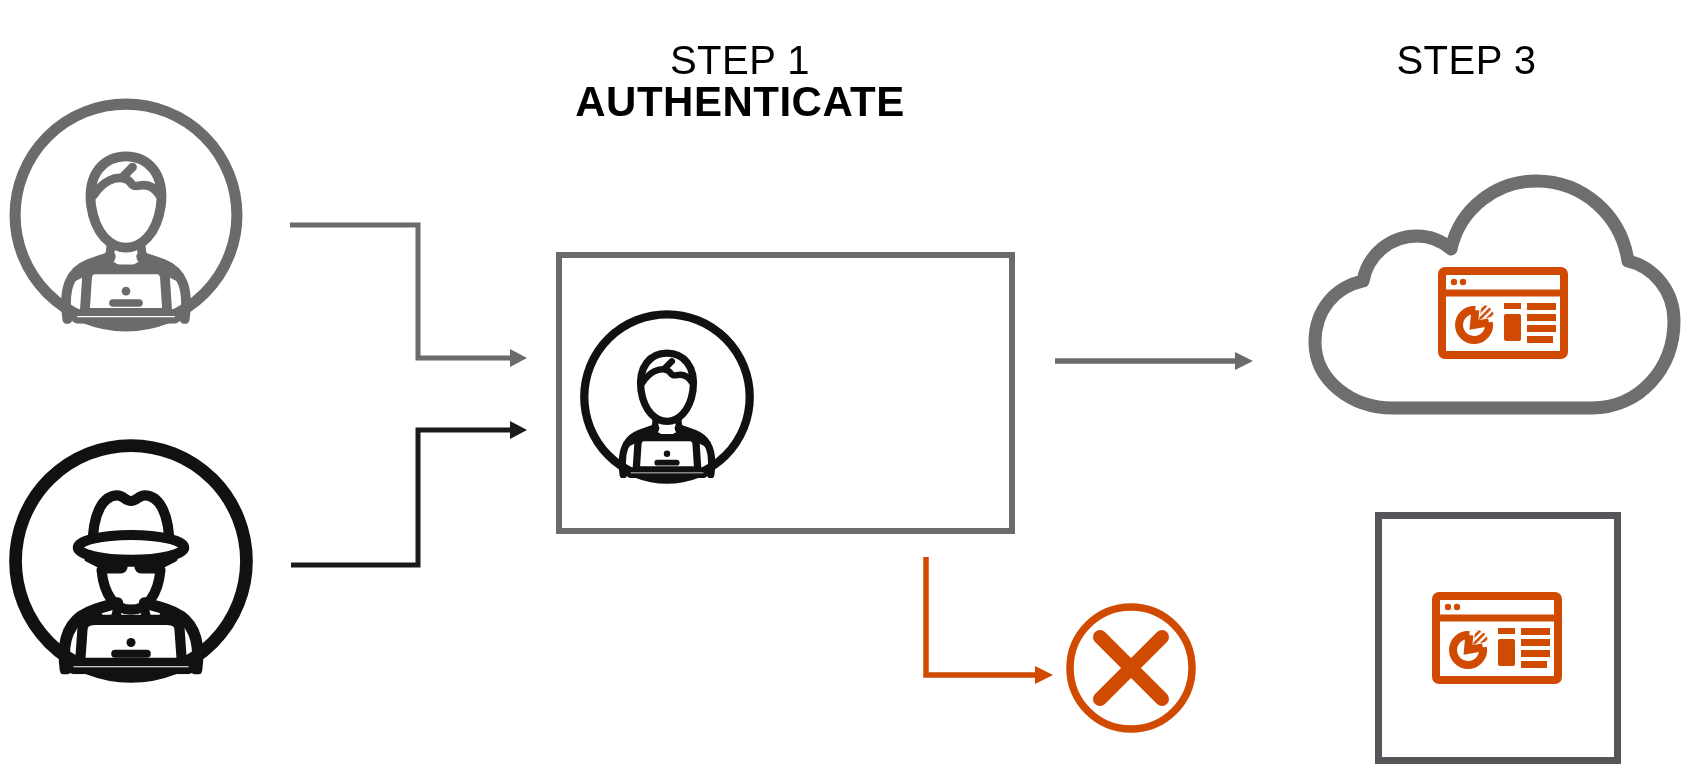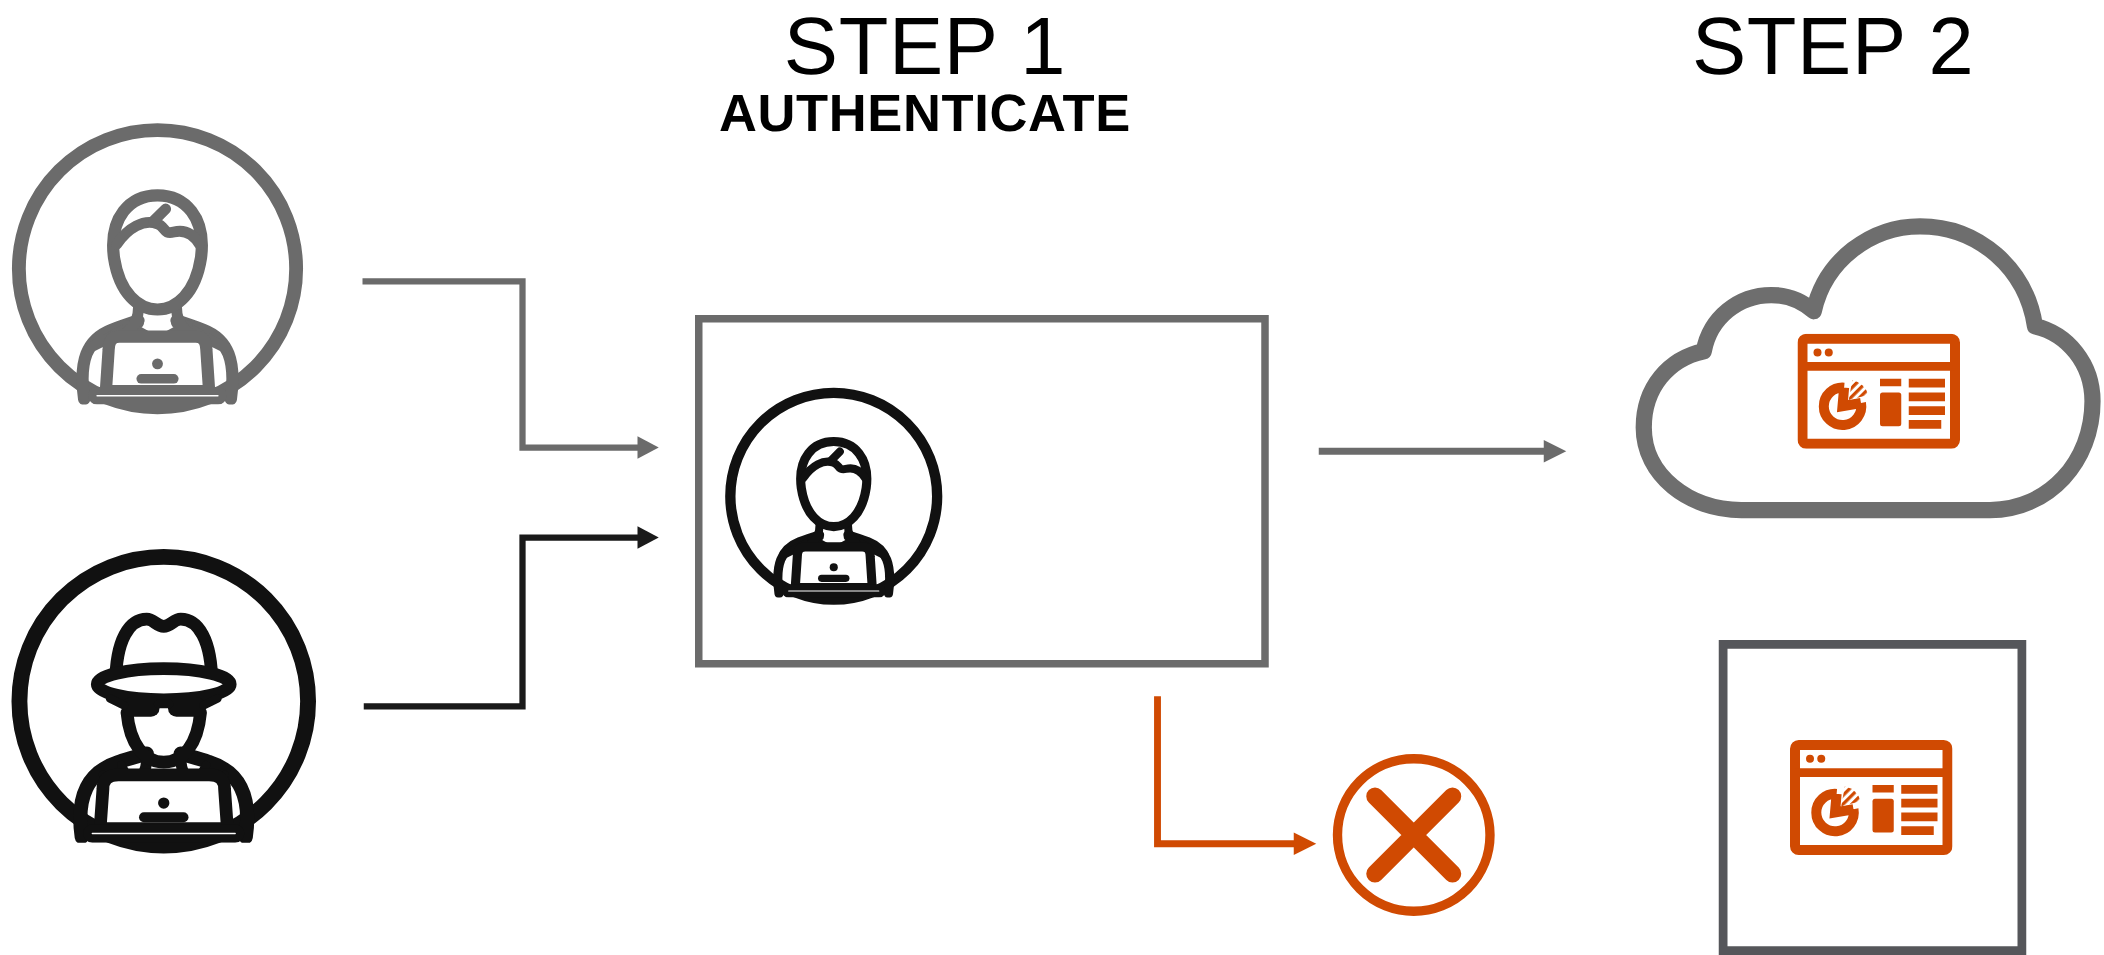--- a/index.html
+++ b/index.html
@@ -1,21 +1,21 @@
 <!DOCTYPE html>
 <html><head>
 <meta charset="utf-8">
 <style>
   html,body{margin:0;padding:0;background:#ffffff;}
   .canvas{
     position:relative;width:1683px;height:764px;background:#ffffff;overflow:hidden;
     font-family:"Liberation Sans", sans-serif;color:#1a1a1a;
   }
   .title{position:absolute;text-align:center;line-height:1.02;color:#000;}
-  .title .t1{font-size:65px;font-weight:400;letter-spacing:.5px;}
+  .title .t1{font-size:40px;font-weight:400;letter-spacing:.5px;margin-top:36px;}
   .title .t2{font-size:42px;font-weight:700;letter-spacing:.5px;}
   #step1-title{left:430px;top:4px;width:620px;}
   #step2-title{left:1250px;top:4px;width:433px;}
   .abs{position:absolute;}
   .auth-box{
     position:absolute;left:556px;top:252px;width:459px;height:282px;
     border:6px solid #6b6b6b;box-sizing:border-box;background:#fff;
   }
   .app-square{
     position:absolute;left:1375px;top:512px;width:246px;height:252px;
@@ -101,21 +101,21 @@
         <path d="M39,39 L101,101 M101,39 L39,101" stroke="currentColor" stroke-width="14" stroke-linecap="round"></path>
       </symbol>
     </defs>
   </svg>
 
   <div class="title" id="step1-title">
     <div class="t1">STEP 1</div>
     <div class="t2">AUTHENTICATE</div>
   </div>
   <div class="title" id="step2-title">
-    <div class="t1">STEP 2</div>
+    <div class="t1">STEP 3</div>
   </div>
 
   <svg class="abs gray-ic" style="left:4px;top:93px" width="244" height="244" viewBox="0 0 220 220">
     <circle cx="110" cy="110" r="100" fill="#ffffff" stroke="currentColor" stroke-width="10"></circle>
     <use href="#person-laptop" x="12" y="12" width="196" height="196"></use>
   </svg>
 
   <svg class="abs black-ic" style="left:4px;top:434px" width="254" height="254" viewBox="0 0 220 220">
     <circle cx="110" cy="110" r="100" fill="#ffffff" stroke="currentColor" stroke-width="11"></circle>
     <use href="#hacker-laptop" x="12" y="12" width="196" height="196"></use>

